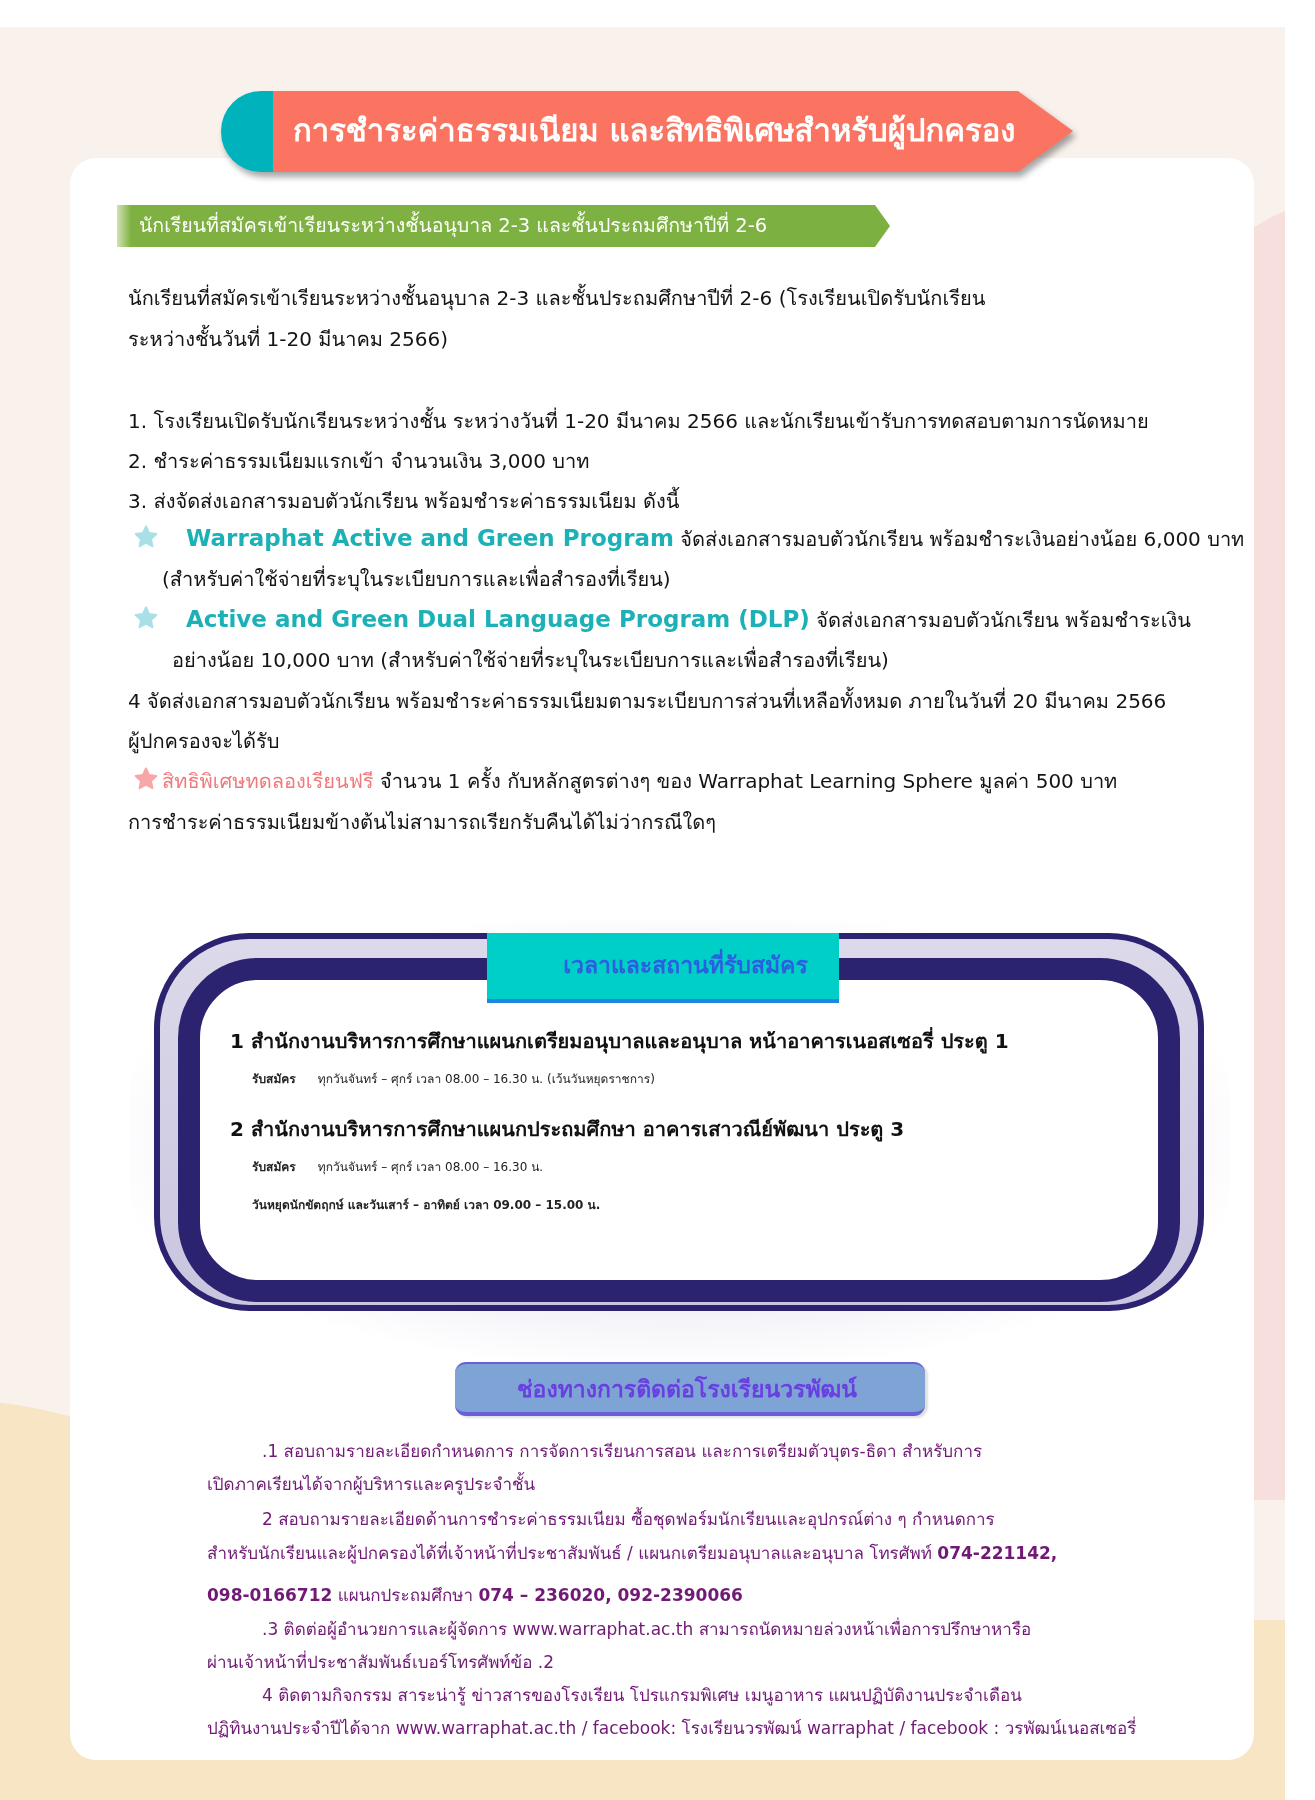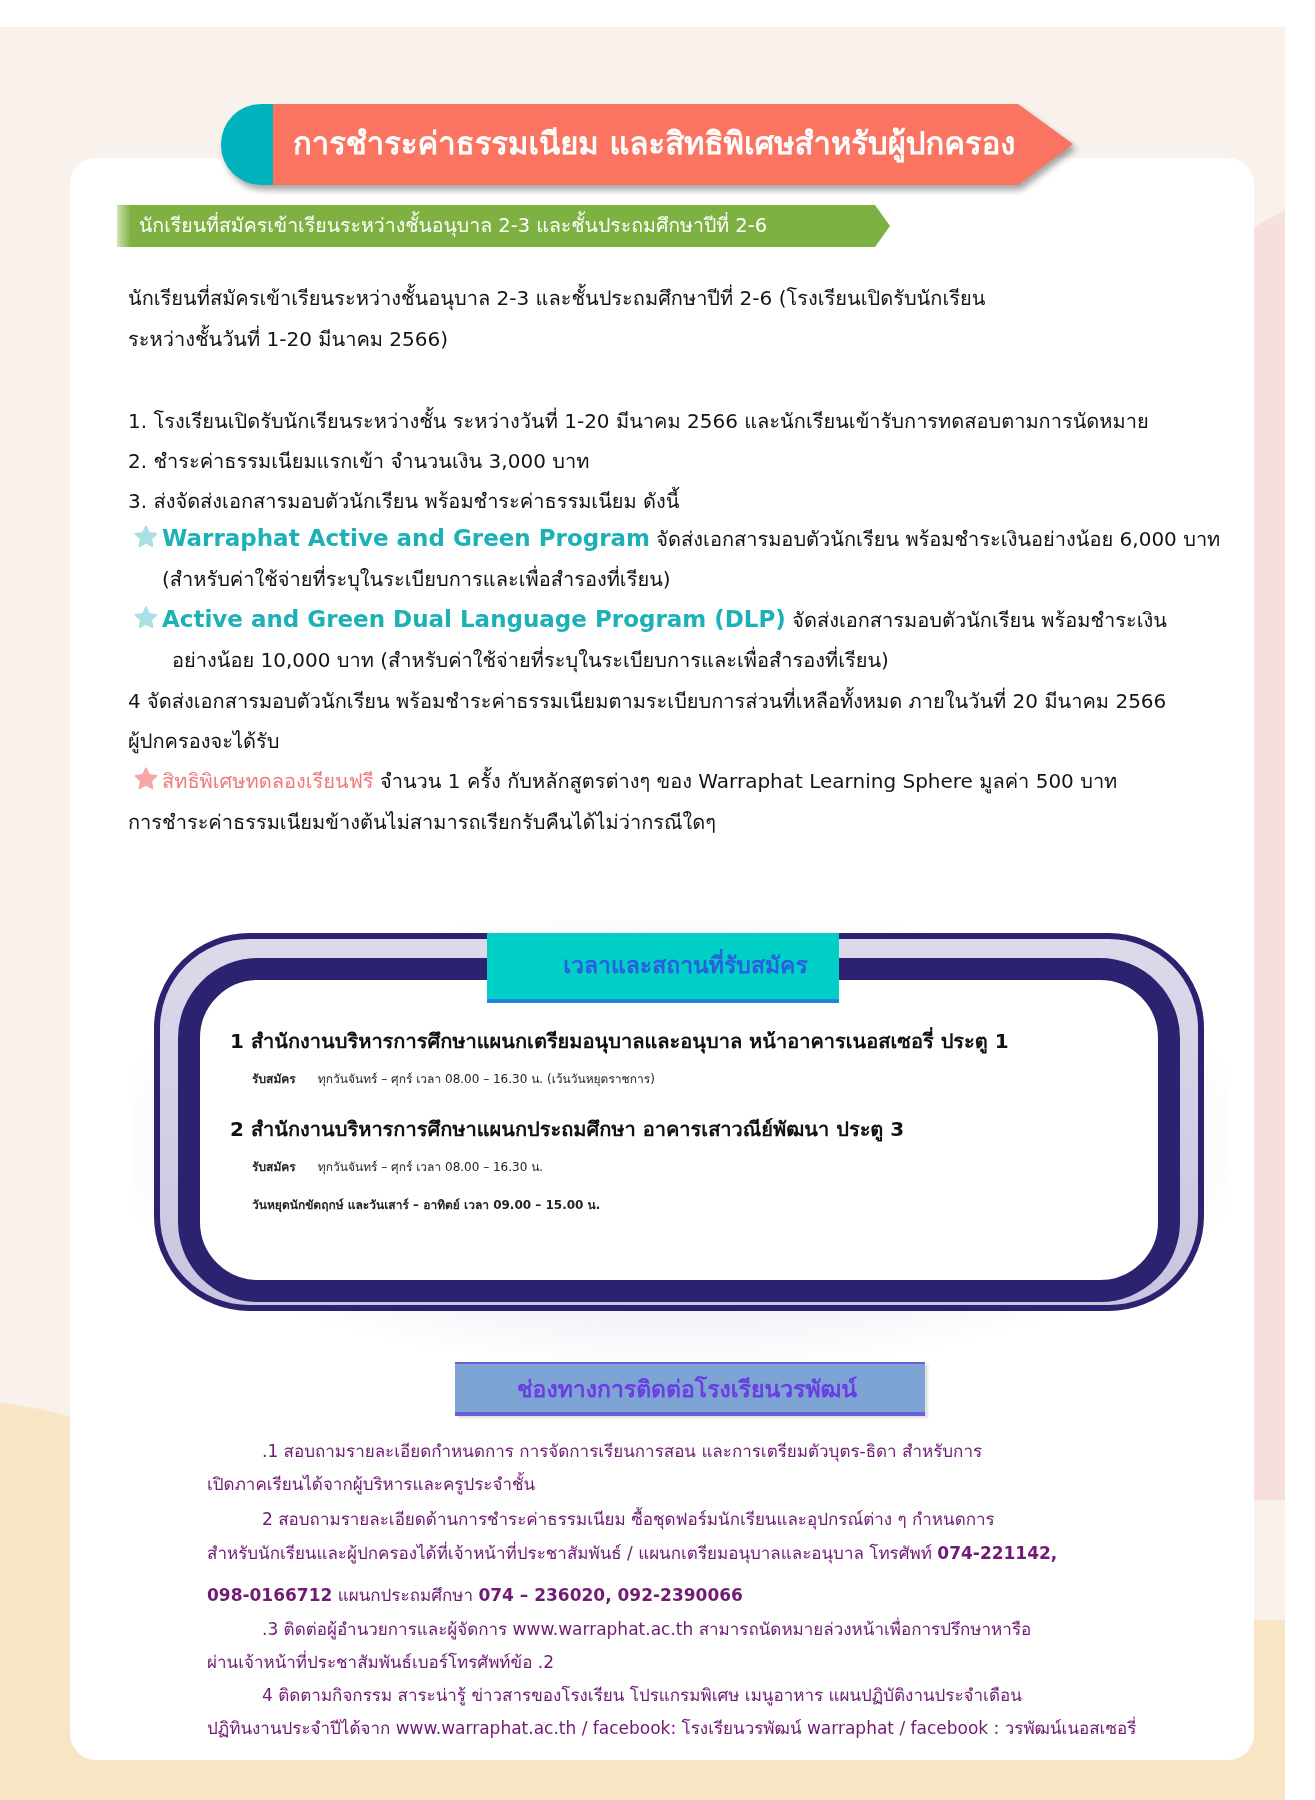--- a/index.html
+++ b/index.html
@@ -11,52 +11,52 @@
     .bg-pink-curve { position: absolute; left: 1040px; top: 200px; width: 600px; height: 1300px; background: #f6dcda; border-radius: 50% 0 0 0; opacity: .85; }
     .bg-peach-curve { position: absolute; left: -500px; top: 1400px; width: 900px; height: 900px; background: #f8e5c4; border-radius: 50%; }
     .bg-peach-bottom { position: absolute; left: 0; top: 1620px; width: 1285px; height: 180px; background: #f8e5c4; }
     .bg-teal-strip { position: absolute; left: 1303px; top: 1305px; width: 12px; height: 290px; background: #e3eeeb; border-radius: 6px 0 0 6px; }
     .bg-right-white { position: absolute; left: 1285px; top: 0; width: 30px; height: 1800px; background: #ffffff; }
 
     
     .card { position: absolute; left: 70px; top: 158px; width: 1184px; height: 1602px; background: #ffffff; border-radius: 26px; }
 
     
-    .title-banner { position: absolute; left: 221px; top: 104px; width: 852px; height: 81px; filter: drop-shadow(3px 5px 3px rgba(0,0,0,.35)); }
+    .title-banner { position: absolute; left: 221px; top: 91px; width: 852px; height: 81px; filter: drop-shadow(3px 5px 3px rgba(0,0,0,.35)); }
     .title-banner .cap { position: absolute; left: 0; top: 0; width: 52px; height: 81px; background: #00b2bb; border-radius: 40px 0 0 40px; }
     .title-banner .body { position: absolute; left: 52px; top: 0; width: 800px; height: 81px; background: #fa7461;
       clip-path: polygon(0 0, 745px 0, 800px 40px, 745px 81px, 0 81px); }
     .title-banner .text { position: absolute; left: 72px; top: 14px; width: 720px; color: #ffffff; font-weight: bold; font-size: 31px; line-height: 50px; white-space: nowrap; }
 
     
     .green-banner { position: absolute; left: 117px; top: 205px; width: 773px; height: 42px; background: linear-gradient(90deg, #cfe3b4 0, #7fb142 14px, #7cb142 100%);
       clip-path: polygon(0 0, 758px 0, 773px 21px, 758px 42px, 0 42px); }
     .green-banner .text { position: absolute; left: 22px; top: 0; color: #ffffff; font-size: 19.5px; line-height: 42px; white-space: nowrap; }
 
     
     .txt { position: absolute; font-size: 20px; line-height: 28px; white-space: nowrap; color: #141414; }
     .txt.bigheading { font-size: 20px; }
-    .prog { color: #1cb1b7; font-weight: bold; font-size: 23px; }
+    .prog { color: #1cb1b7; font-weight: bold; font-size: 23px; margin-left: 24px; }
     .priv { color: #f0797b; text-align: right; }
     .star { display: inline-block; width: 24px; height: 24px; vertical-align: -3px; margin-right: 4px; }
 
     
     .frame-glow { position: absolute; left: 130px; top: 920px; width: 1100px; height: 440px; background: radial-gradient(ellipse at center, rgba(185,180,215,.55) 0, rgba(220,218,235,.35) 55%, rgba(255,255,255,0) 75%); }
     .frame-outer { position: absolute; left: 154px; top: 933px; width: 1050px; height: 378px; border: 6px solid #2b2270; border-radius: 95px; background: linear-gradient(180deg, #dcd9ea, #c9c5df); }
     .frame-inner { position: absolute; left: 178px; top: 958px; width: 1002px; height: 344px; border: 22px solid #2b2270; border-radius: 80px; background: #ffffff; }
     .frame-tab { position: absolute; left: 487px; top: 933px; width: 352px; height: 70px; background: #00cfc7; border-bottom: 4px solid #1e86e0; }
     .frame-tab .text { display: block; text-align: center; color: #2a5fe0; font-weight: bold; font-size: 23px; line-height: 64px; padding-left: 45px; }
 
     .loc-title { position: absolute; left: 230px; font-weight: bold; font-size: 20px; line-height: 28px; white-space: nowrap; color: #111; }
     .loc-row { position: absolute; left: 252px; font-size: 12px; line-height: 28px; white-space: nowrap; color: #222; }
     .loc-row .lbl { font-weight: bold; margin-right: 22px; }
     .loc-row.bold { font-weight: bold; }
 
     
-    .contact-banner { position: absolute; left: 455px; top: 1362px; width: 470px; height: 54px; background: #7ea4d6; border-top: 2px solid #6a5fd6; border-bottom: 4px solid #6a5fd6; box-shadow: 3px 2px 2px rgba(0,0,0,.12); }
+    .contact-banner { position: absolute; left: 455px; top: 1362px; width: 470px; height: 54px; background: #7ea4d6; border-top: 2px solid #6a5fd6; border-bottom: 4px solid #6a5fd6; box-shadow: 3px 2px 2px rgba(0,0,0,.12); border-radius: 11px; }
     .contact-banner .text { position: absolute; left: 62px; top: 0; color: #6a3fe0; font-weight: bold; font-size: 23px; line-height: 50px; white-space: nowrap; }
 
     .cline { position: absolute; left: 207px; width: 1000px; font-size: 17px; line-height: 26px; color: #701a75; white-space: nowrap; text-align: justify; }
     .cline.indent { padding-left: 55px; }
     .cline b { font-weight: bold; }
   </style>
 </head>
 <body>
 
 <div class="bg-page"></div>

